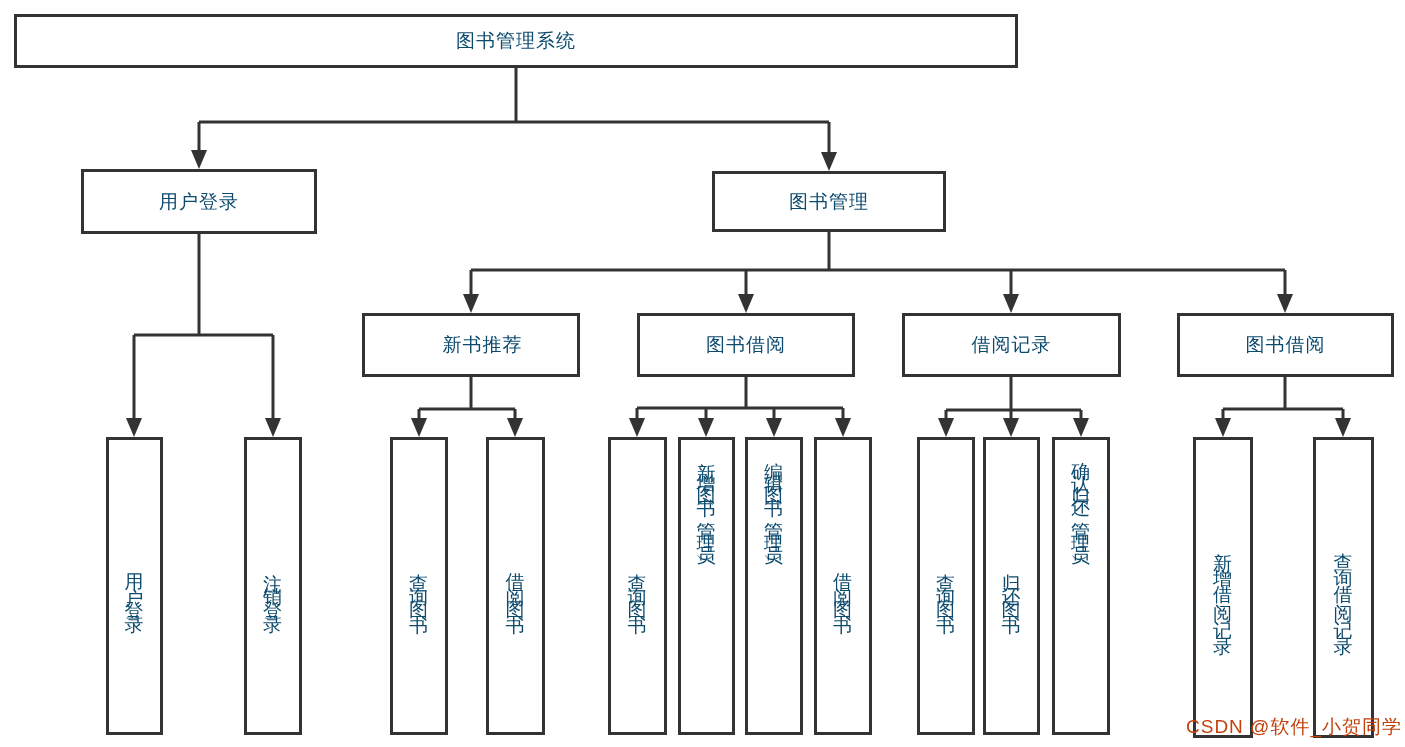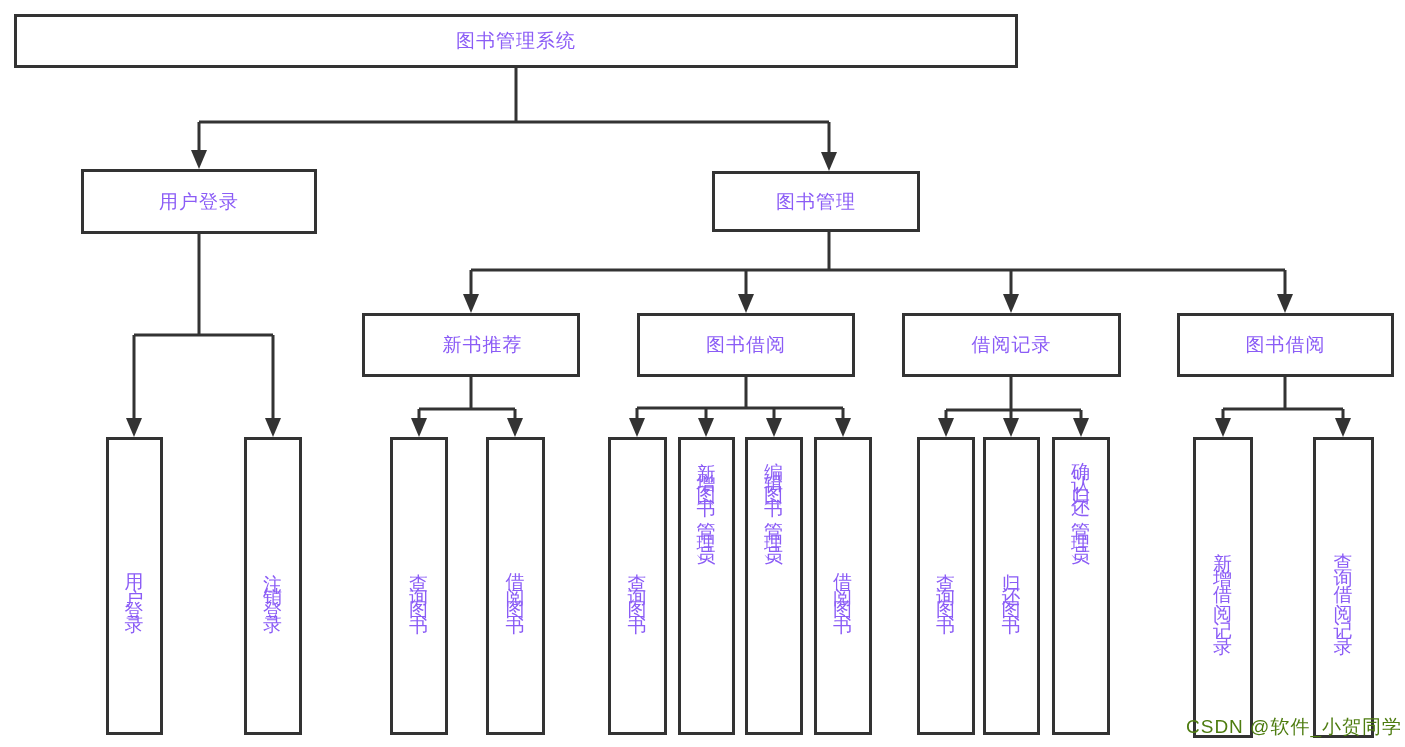--- a/index.html
+++ b/index.html
@@ -15,42 +15,42 @@
   #wires { position: absolute; left: 0; top: 0; width: 1405px; height: 747px; pointer-events: none; }
   .node {
     position: absolute;
     box-sizing: border-box;
     border: 3px solid #333333;
     background: #ffffff;
     display: flex;
     align-items: center;
     justify-content: center;
     text-align: center;
-    color: #8b5cf6;
+    color: #0c4a6e;
   }
   .h-node { font-size: 19px; letter-spacing: 1px; }
   .root-node { font-size: 19px; letter-spacing: 1px; }
   .v-node { font-size: 19px; }
   .v-node .vtext {
     writing-mode: vertical-rl;
     text-orientation: mixed;
     line-height: 1;
     white-space: nowrap;
   }
   .v4 .vtext { letter-spacing: 14px; }
   .v6 .vtext { letter-spacing: 17px; }
   .v9 { align-items: flex-start; }
   .v9 .vtext { letter-spacing: 12px; padding-top: 7px; }
   #watermark {
     position: absolute;
     left: 1186px;
     top: 714px;
     font-size: 19px;
     letter-spacing: 1px;
-    color: #4d7c0f;
+    color: #c2410c;
     white-space: nowrap;
     z-index: 5;
   }
 </style>
 </head>
 <body>
 
 <div id="stage">
 
   <svg id="wires" viewBox="0 0 1405 747" xmlns="http://www.w3.org/2000/svg">
@@ -101,21 +101,21 @@
     </g>
   </svg>
 
   <div class="node root-node" style="left:14px; top:14px; width:1004px; height:54px;">
     <span>图书管理系统</span>
   </div>
 
   <div class="node h-node" style="left:81px; top:169px; width:236px; height:65px;">
     <span>用户登录</span>
   </div>
-  <div class="node h-node" style="left:712px; top:171px; width:208px; height:61px;">
+  <div class="node h-node" style="left:712px; top:171px; width:234px; height:61px;">
     <span>图书管理</span>
   </div>
 
   <div class="node h-node" style="left:362px; top:313px; width:218px; height:64px;padding-left:23px;">
     <span>新书推荐</span>
   </div>
   <div class="node h-node" style="left:637px; top:313px; width:218px; height:64px;align-items:center;">
     <span>图书借阅</span>
   </div>
   <div class="node h-node" style="left:902px; top:313px; width:219px; height:64px;">

